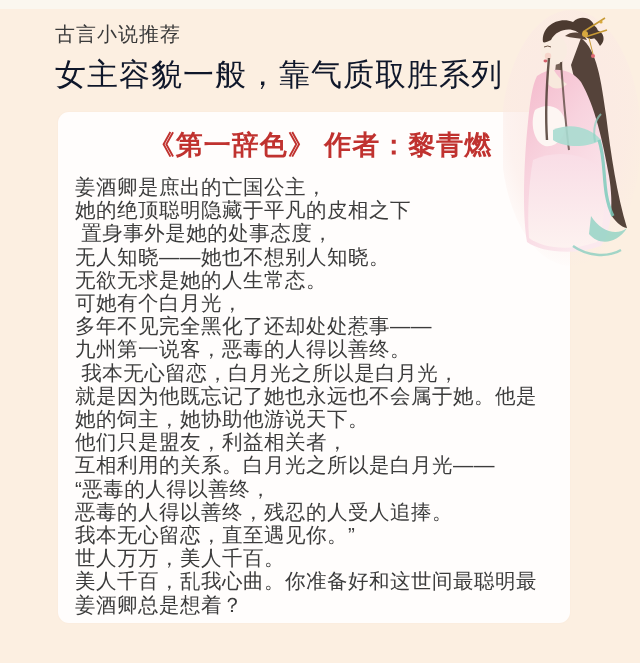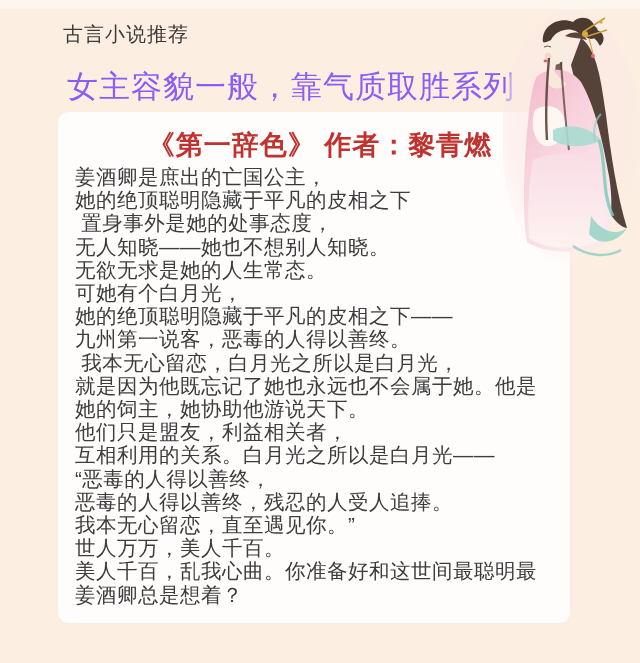--- a/index.html
+++ b/index.html
@@ -16,33 +16,33 @@
     overflow: hidden;
   }
   .top-strip {
     position: absolute;
     left: 0; top: 0;
     width: 640px; height: 9px;
     background: #fbf7ef;
   }
   .category-tag {
     position: absolute;
-    left: 63px; top: 21px;
+    left: 55px; top: 21px;
     font-size: 20px;
     color: #3a3a3a;
     letter-spacing: 1px;
     white-space: pre;
   }
   .main-title {
     position: absolute;
     left: 55px; top: 54px;
-    margin: 12px;
+    margin: 0;
     font-size: 31px;
     font-weight: 500;
-    color: #8b5cf6;
+    color: #0f172a;
     letter-spacing: 1px;
     white-space: pre;
   }
   .book-card {
     position: absolute;
     left: 58px; top: 112px;
     width: 512px; height: 511px;
     background: #fffdfc;
     border-radius: 11px;
     z-index: 1;
@@ -53,21 +53,21 @@
     text-align: center;
     font-size: 27px;
     line-height: 34px;
     font-weight: bold;
     color: #c0322f;
     letter-spacing: 1px;
     white-space: pre;
     padding-left: 12px;
   }
   .synopsis {
-    margin-top: 3px;
+    margin-top: 13px;
     padding: 0 24px 0 17px;
   }
   .synopsis-line {
     font-size: 20.5px;
     line-height: 23.2px;
     color: #3c3c3c;
     letter-spacing: 0.5px;
     white-space: pre-wrap;
     overflow: hidden;
   }
@@ -91,21 +91,21 @@
 
   <div class="book-card">
     <div class="book-title">《第一辞色》 作者：黎青燃</div>
     <div class="synopsis">
       <div class="synopsis-line">姜酒卿是庶出的亡国公主，</div>
       <div class="synopsis-line">她的绝顶聪明隐藏于平凡的皮相之下</div>
       <div class="synopsis-line"> 置身事外是她的处事态度，</div>
       <div class="synopsis-line">无人知晓——她也不想别人知晓。</div>
       <div class="synopsis-line">无欲无求是她的人生常态。</div>
       <div class="synopsis-line">可她有个白月光，</div>
-      <div class="synopsis-line">她的绝顶聪明隐藏于平凡的皮相之下——</div>
+      <div class="synopsis-line">多年不见完全黑化了还却处处惹事——</div>
       <div class="synopsis-line">九州第一说客，恶毒的人得以善终。</div>
       <div class="synopsis-line"> 我本无心留恋，白月光之所以是白月光，</div>
       <div class="synopsis-line">就是因为他既忘记了她也永远也不会属于她。他是</div>
       <div class="synopsis-line">她的饲主，她协助他游说天下。</div>
       <div class="synopsis-line">他们只是盟友，利益相关者，</div>
       <div class="synopsis-line">互相利用的关系。白月光之所以是白月光——</div>
       <div class="synopsis-line">“恶毒的人得以善终，</div>
       <div class="synopsis-line">恶毒的人得以善终，残忍的人受人追捧。</div>
       <div class="synopsis-line">我本无心留恋，直至遇见你。”</div>
       <div class="synopsis-line">世人万万，美人千百。</div>

